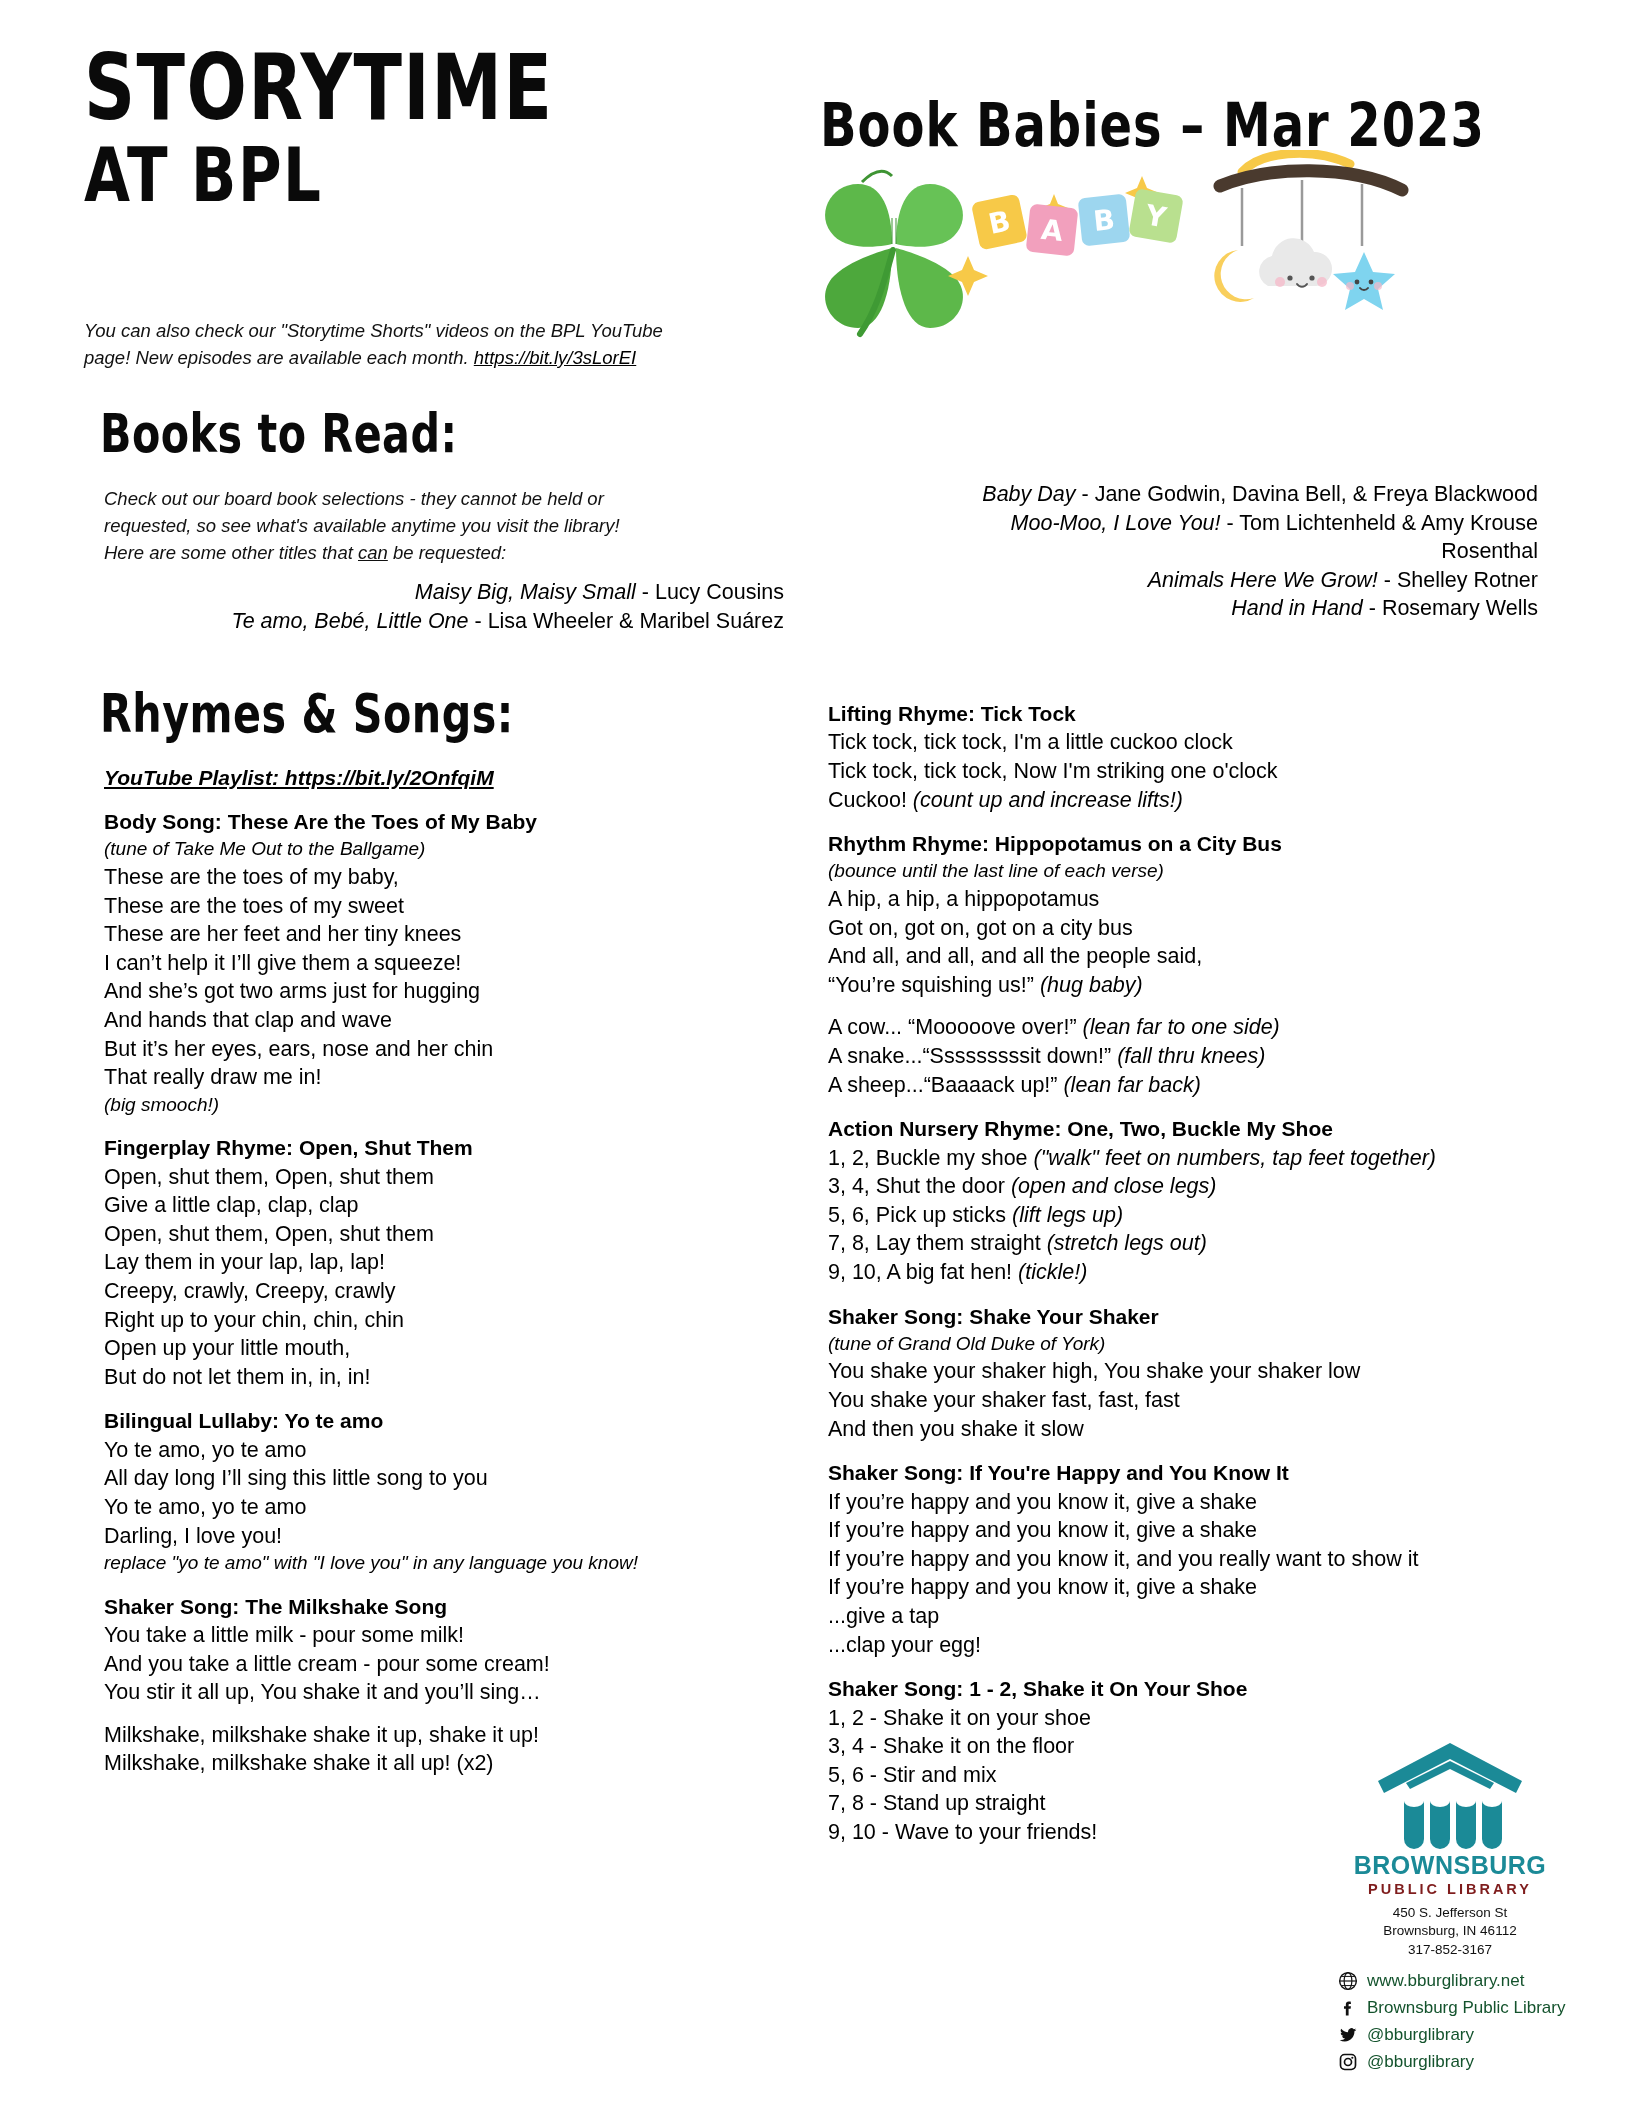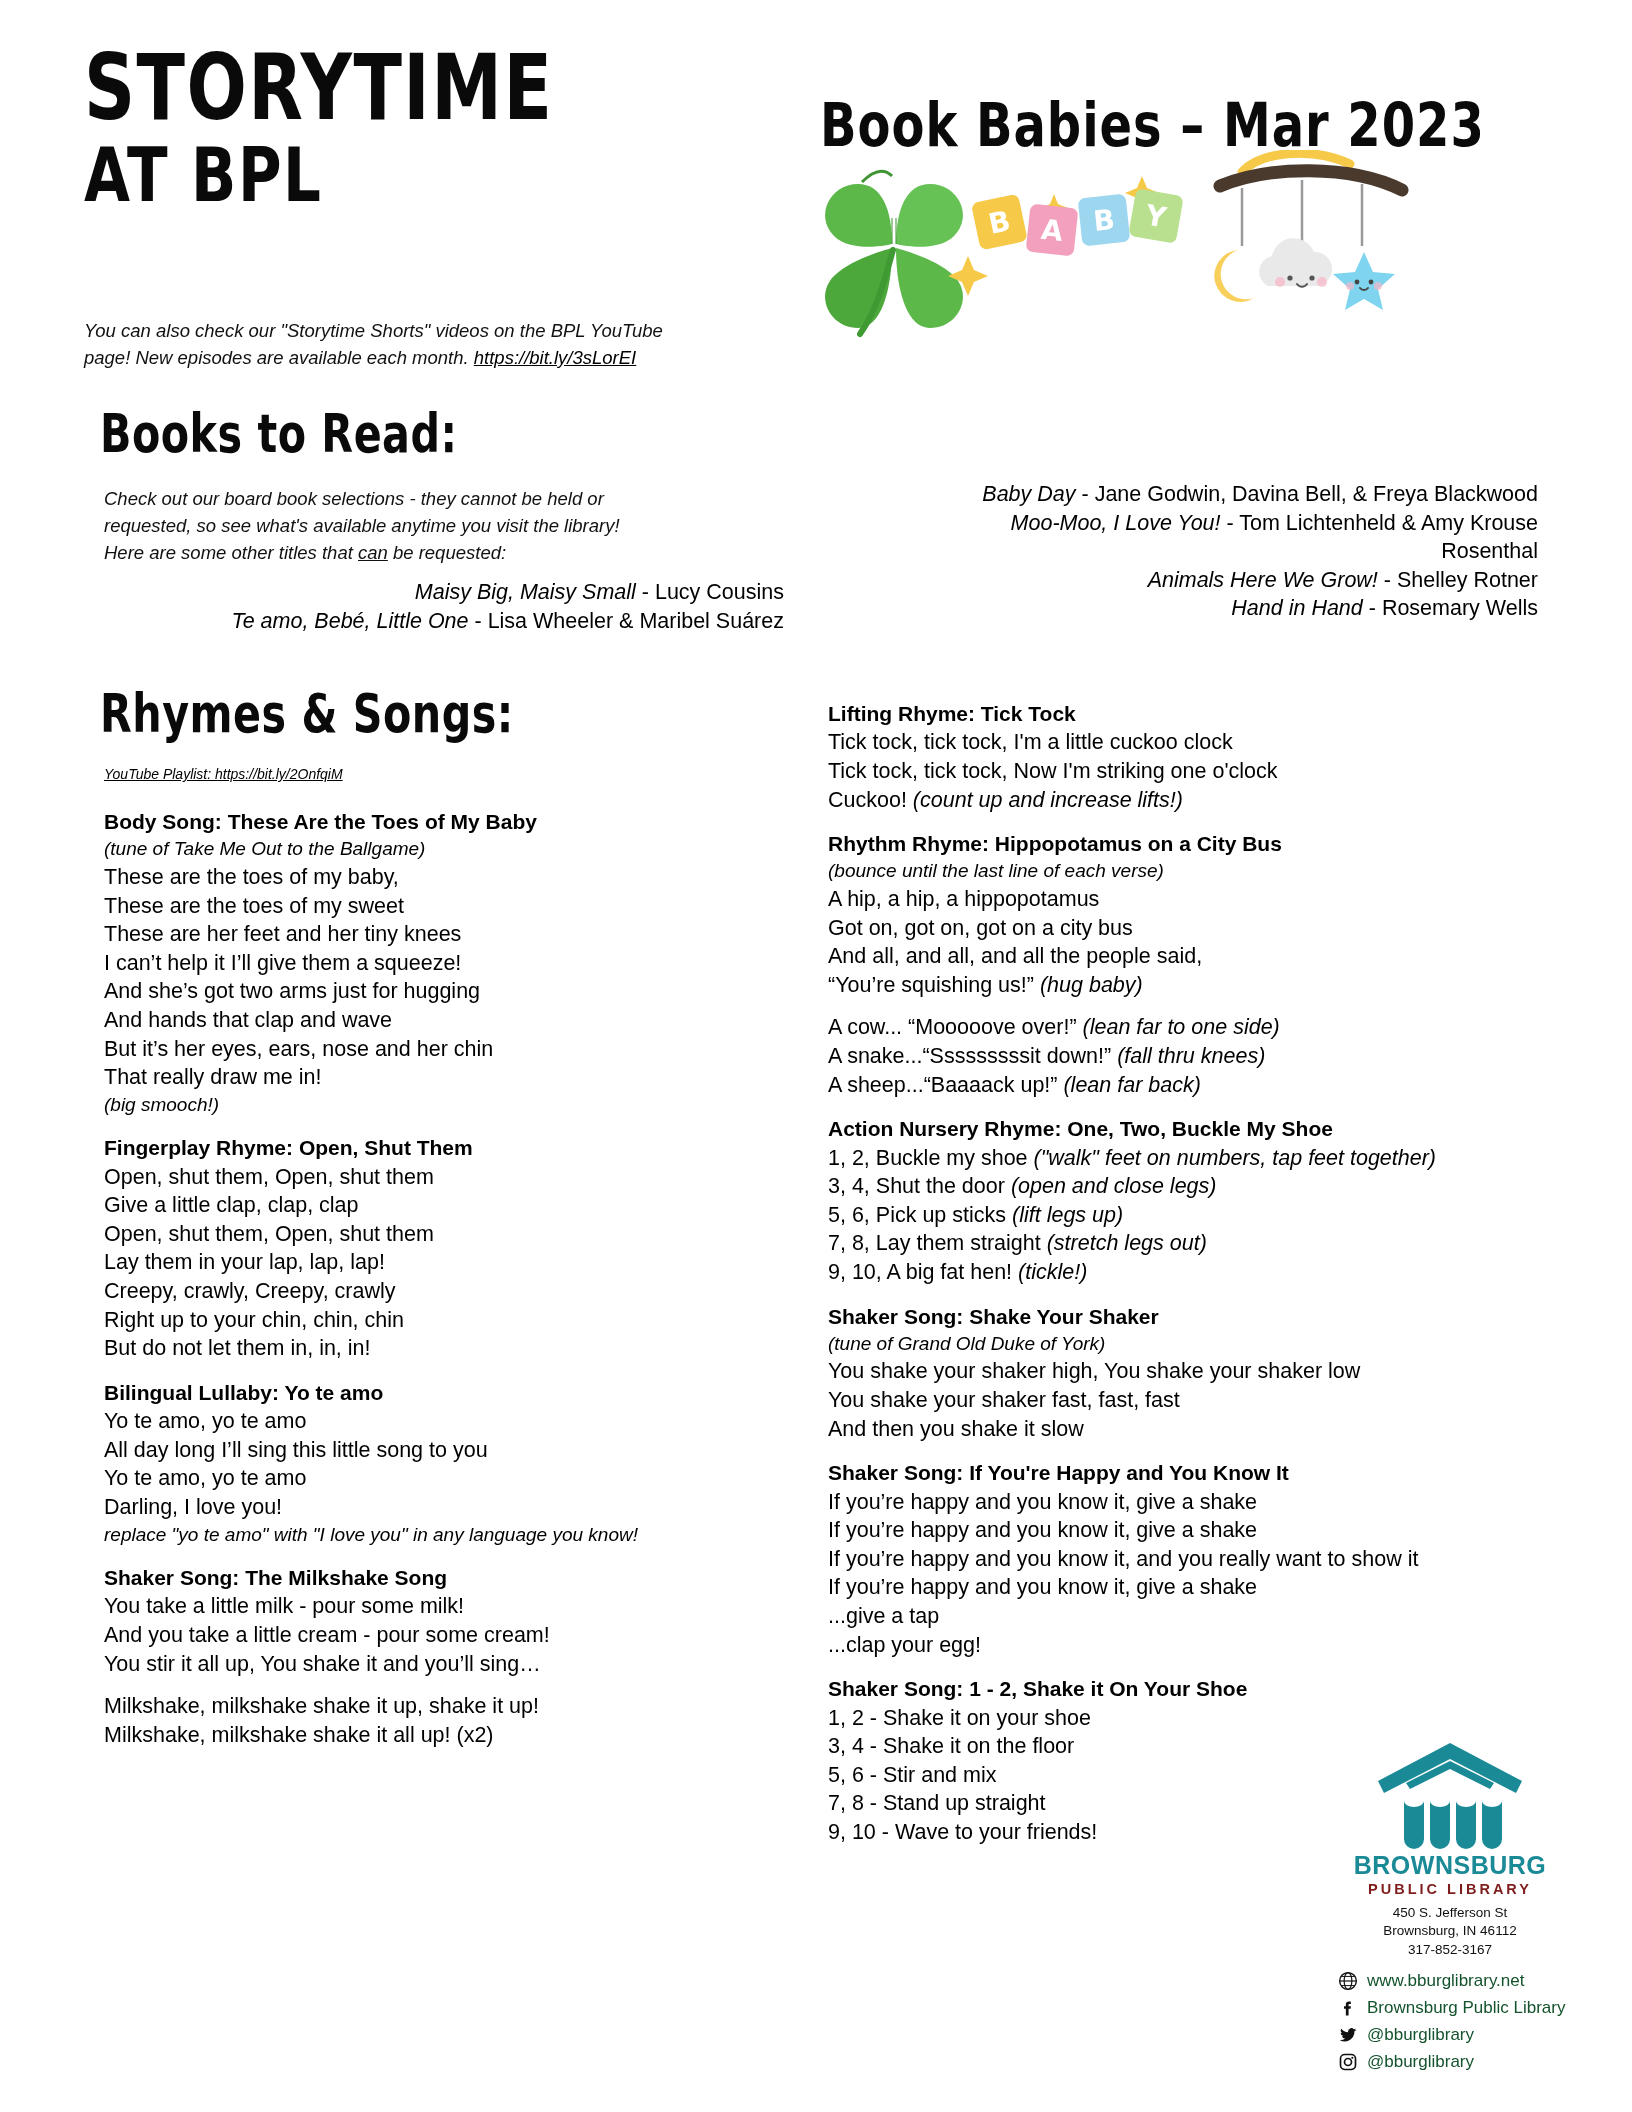--- a/index.html
+++ b/index.html
@@ -43,21 +43,21 @@
   .song-tune  { font-size:19px; font-style:italic; line-height:1.4; }
   .song-line  { font-size:21.5px; line-height:1.33; }
   .song-line .it { font-style:italic; }
   .gap { height:14px; }
 
   .booklist { font-size:21.5px; line-height:1.33;text-align:right; }
   .booklist .ttl { font-style:italic; }
   .booklist .indent { padding-left:34px; }
 
   .playlist {
-    font-size:14px; font-weight:normal; font-style:italic;
+    font-size:21px; font-weight:bold; font-style:italic;
     text-decoration:underline; margin-bottom:14px;
   }
 
   
   .art { position:absolute; left:790px; top:150px; width:800px; height:200px; }
 
   
   .logo-block {
     position:absolute; left:1330px; top:1735px; width:240px;
     text-align:center;
@@ -220,20 +220,21 @@
     </div>
 
     <div class="song">
       <div class="song-title">Fingerplay Rhyme: Open, Shut Them</div>
       <div class="song-line">Open, shut them, Open, shut them</div>
       <div class="song-line">Give a little clap, clap, clap</div>
       <div class="song-line">Open, shut them, Open, shut them</div>
       <div class="song-line">Lay them in your lap, lap, lap!</div>
       <div class="song-line">Creepy, crawly, Creepy, crawly</div>
       <div class="song-line">Right up to your chin, chin, chin</div>
+      <div class="song-line">Open up your little mouth,</div>
       <div class="song-line">But do not let them in, in, in!</div>
     </div>
 
     <div class="song">
       <div class="song-title">Bilingual Lullaby: Yo te amo</div>
       <div class="song-line">Yo te amo, yo te amo</div>
       <div class="song-line">All day long I’ll sing this little song to you</div>
       <div class="song-line">Yo te amo, yo te amo</div>
       <div class="song-line">Darling, I love you!</div>
       <div class="song-tune">replace "yo te amo" with "I love you" in any language you know!</div>

